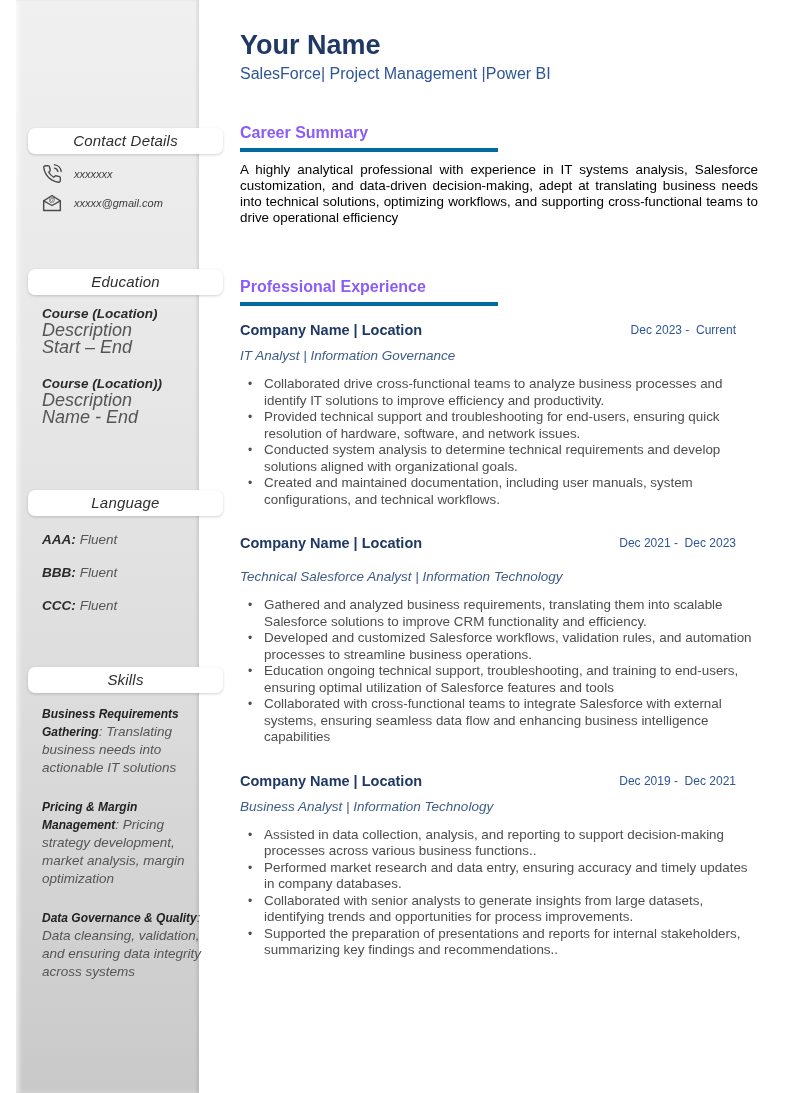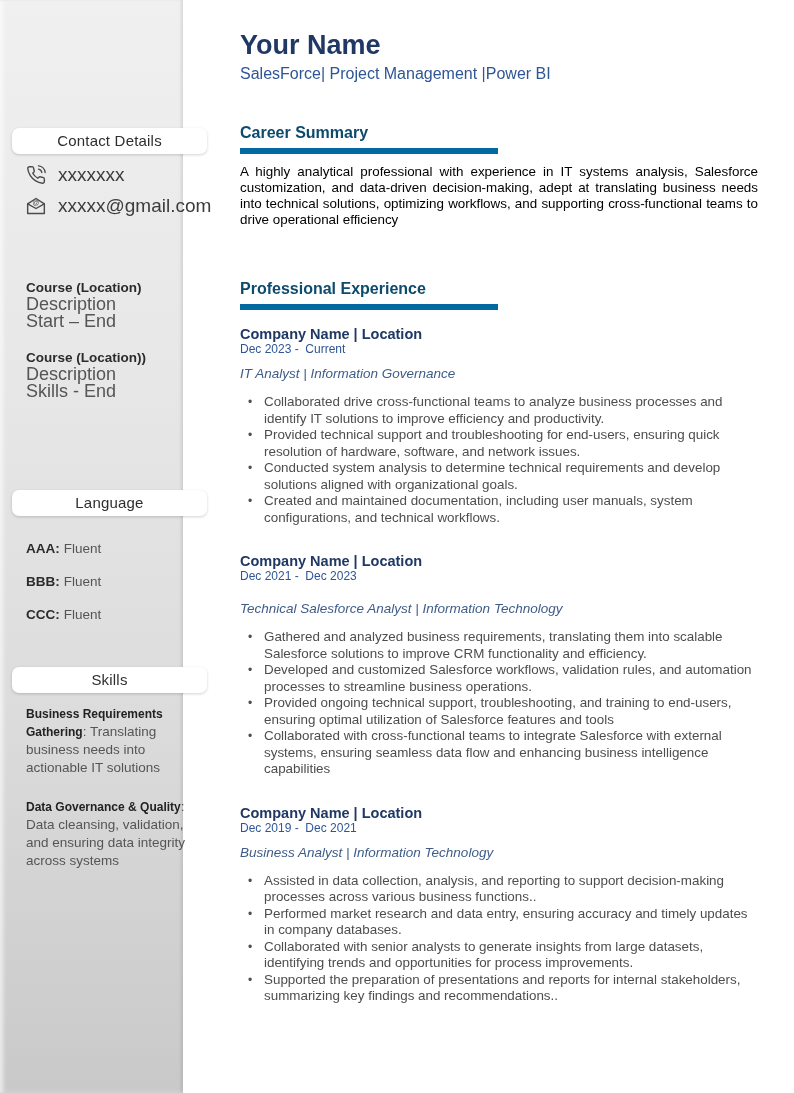--- a/index.html
+++ b/index.html
@@ -6,65 +6,66 @@
   body{
     width:794px;height:1093px;position:relative;overflow:hidden;
     background:#ffffff;
     font-family:"Liberation Sans", sans-serif;
     -webkit-font-smoothing:antialiased;
   }
   .page{position:absolute;inset:0;}
 
   
   .sidebar{
-    position:absolute;left:0;top:0;width:183px;height:1093px;
+    position:absolute;left:16px;top:0;width:183px;height:1093px;
     background:linear-gradient(180deg,#f0f0f0 0%,#e7e7e7 35%,#dcdcdc 65%,#c9c9c9 100%);
     box-shadow:inset -2px 0 3px rgba(0,0,0,0.10), inset 3px 0 4px rgba(255,255,255,0.65);
+    font-style:italic;
   }
   .side-section{position:absolute;left:0;width:219px;}
   .pill{
     margin:0 12px;background:#ffffff;border-radius:7px;
     text-align:center;font-size:15px;color:#2e2e2e;
     padding:4px 0 5px 0;box-shadow:0 1px 3px rgba(0,0,0,0.18);
     letter-spacing:.2px;
   }
   .side-body{margin:10px 14px 0 26px;}
   .contact-row{display:flex;align-items:center;margin-bottom:9px;}
   .contact-row .cicon{width:20px;height:20px;flex:0 0 20px;margin-right:12px;}
-  .contact-row .ctext{font-size:19px;color:#3c3c3c;}
+  .contact-row .ctext{font-size:11px;color:#3c3c3c;}
   .edu-item{margin-bottom:19px;}
   .edu-course{font-size:13.5px;font-weight:bold;color:#2b2b2b;line-height:17px;}
   .edu-line{font-size:18px;color:#555555;line-height:17px;}
   .lang-row{font-size:13.5px;color:#555555;margin-bottom:18px;}
   .lang-row b{color:#2b2b2b;}
   .lang-value{margin-left:4px;}
   .skill-item{font-size:13.5px;color:#555555;line-height:18px;margin-bottom:21px;width:172px;}
   .skill-item b{color:#222222;font-size:12px;}
 
   
   .main{position:absolute;left:240px;top:30px;width:518px;}
   .name{
     font-size:27px;font-weight:bold;color:#1f3864;margin:0;line-height:30px;
   }
   .tagline{font-size:16px;color:#2e5596;margin-top:5px;}
 
   .sec-heading{
-    font-size:16px;font-weight:bold;color:#0c4a6e;
-    width:258px;border-bottom:6px solid #0369a1;padding-bottom:6px;
+    font-size:16px;font-weight:bold;color:#8b5cf6;
+    width:258px;border-bottom:4px solid #0369a1;padding-bottom:6px;
   }
   .summary-sec{margin-top:41px;}
   .summary-text{
     margin-top:10px;font-size:13.4px;color:#000000;line-height:16px;
     text-align:justify;
   }
 
   .exp-sec{margin-top:52px;}
   .job{margin-top:16px;}
   .job + .job{margin-top:27px;}
-  .job-header{display:flex;justify-content:space-between;align-items:flex-start;flex-direction:column;}
+  .job-header{display:flex;justify-content:space-between;align-items:center;}
   .company{font-size:14.5px;font-weight:bold;color:#1f3864;}
   .dates{font-size:12px;color:#2e5596;white-space:pre;padding-right:22px;}
   .role{font-style:italic;font-size:13.5px;color:#3e5c87;margin-top:10px;}
   .job.wide-role-gap .role{margin-top:18px;}
   ul.bullets{margin:13px 0 0 0;padding:0 0 0 24px;list-style:none;}
   ul.bullets li{
     font-size:13.4px;color:#4d4d4d;line-height:16.5px;position:relative;
     margin-bottom:0px;
   }
   ul.bullets li::before{
@@ -99,47 +100,49 @@
               <path d="M2 9.5 L12 15 L22 9.5"></path>
               <text x="12" y="11" text-anchor="middle" font-size="8" fill="#4a4a4a" stroke="none" font-family="Liberation Sans, sans-serif">@</text>
             </svg>
           </span>
           <span class="ctext">xxxxx@gmail.com</span>
         </div>
       </div>
     </div>
 
     <div class="side-section" style="top:269px;">
+      <div class="pill">Education</div>
       <div class="side-body">
         <div class="edu-item">
           <div class="edu-course">Course (Location)</div>
           <div class="edu-line">Description</div>
           <div class="edu-line">Start – End</div>
         </div>
         <div class="edu-item">
           <div class="edu-course">Course (Location))</div>
           <div class="edu-line">Description</div>
-          <div class="edu-line">Skills - End</div>
+          <div class="edu-line">Name - End</div>
         </div>
       </div>
     </div>
 
     <div class="side-section" style="top:490px;">
       <div class="pill">Language</div>
-      <div class="side-body" style="margin-top:25px;">
+      <div class="side-body" style="margin-top:16px;">
         <div class="lang-row"><b>AAA:</b><span class="lang-value">Fluent</span></div>
         <div class="lang-row"><b>BBB:</b><span class="lang-value">Fluent</span></div>
         <div class="lang-row"><b>CCC:</b><span class="lang-value">Fluent</span></div>
       </div>
     </div>
 
     <div class="side-section" style="top:667px;">
       <div class="pill">Skills</div>
       <div class="side-body" style="margin-top:12px;">
         <div class="skill-item"><b>Business Requirements Gathering</b><span>: Translating business needs into actionable IT solutions</span></div>
+        <div class="skill-item"><b>Pricing &amp; Margin Management</b><span>: Pricing strategy development, market analysis, margin optimization</span></div>
         <div class="skill-item"><b>Data Governance &amp; Quality</b><span>: Data cleansing, validation, and ensuring data integrity across systems</span></div>
       </div>
     </div>
 
   </div>
 
   <div class="main">
 
     <div class="name">Your Name</div>
     <div class="tagline">SalesForce| Project Management |Power BI</div>
@@ -168,21 +171,21 @@
 
       <div class="job wide-role-gap">
         <div class="job-header">
           <span class="company">Company Name | Location</span>
           <span class="dates">Dec 2021 -  Dec 2023</span>
         </div>
         <div class="role">Technical Salesforce Analyst | Information Technology</div>
         <ul class="bullets">
           <li>Gathered and analyzed business requirements, translating them into scalable Salesforce solutions to improve CRM functionality and efficiency.</li>
           <li>Developed and customized Salesforce workflows, validation rules, and automation processes to streamline business operations.</li>
-          <li>Provided ongoing technical support, troubleshooting, and training to end-users, ensuring optimal utilization of Salesforce features and tools</li>
+          <li>Education ongoing technical support, troubleshooting, and training to end-users, ensuring optimal utilization of Salesforce features and tools</li>
           <li>Collaborated with cross-functional teams to integrate Salesforce with external systems, ensuring seamless data flow and enhancing business intelligence capabilities</li>
         </ul>
       </div>
 
       <div class="job">
         <div class="job-header">
           <span class="company">Company Name | Location</span>
           <span class="dates">Dec 2019 -  Dec 2021</span>
         </div>
         <div class="role">Business Analyst | Information Technology</div>

